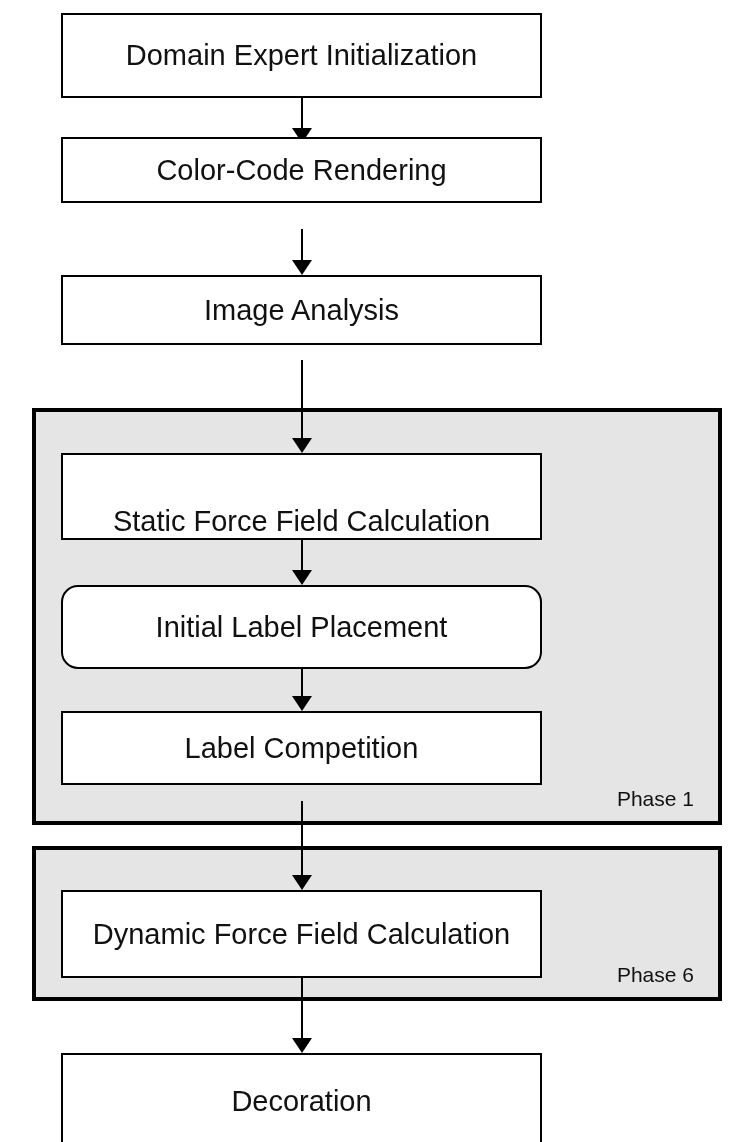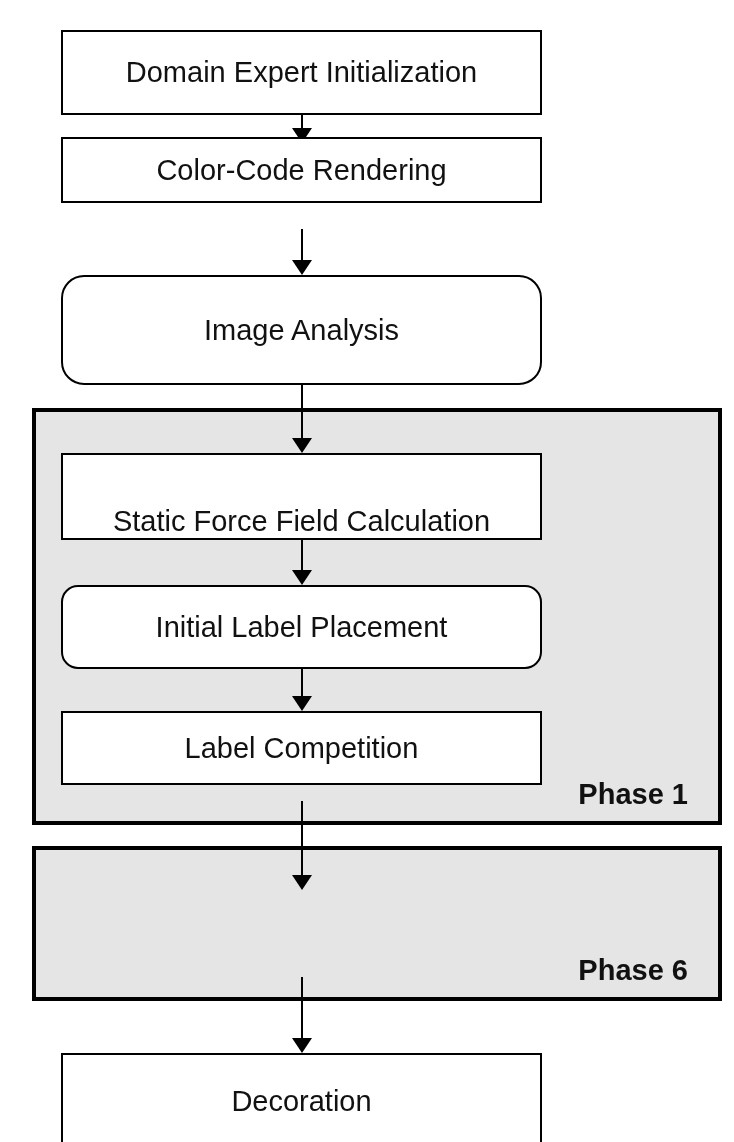--- a/index.html
+++ b/index.html
@@ -20,47 +20,47 @@
     left: 32px;
     width: 690px;
     background: var(--group_fill, #e5e5e5);
     border: 4px solid var(--border, #000000);
     box-sizing: border-box;
   }
   .group-phase1 { top: 408px; height: 417px; }
   .group-phase2 { top: 846px; height: 155px; }
   .phase-label {
     position: absolute;
-    right: 30px;
+    right: 24px;
     bottom: 10px;
-    font-size: 29px;
-    font-weight: bold;
+    font-size: 21px;
+    font-weight: normal;
     color: var(--text, #111111);
     white-space: nowrap;
   }
   .node {
     position: absolute;
     left: 61px;
     width: 481px;
     background: var(--box_fill, #ffffff);
     border: 2px solid var(--border, #000000);
     box-sizing: border-box;
     display: flex;
     align-items: center;
     justify-content: center;
     text-align: center;
   }
   .node span {
     font-size: 29px;
     color: var(--text, #111111);
     white-space: nowrap;
   }
-  .n0 { top: 30px;  height: 85px; }
+  .n0 { top: 13px;  height: 85px; }
   .n1 { top: 137px; height: 66px; }
-  .n2 { top: 275px; height: 110px; border-radius: 23px; }
+  .n2 { top: 275px; height: 70px; }
   .n3 { top: 453px; height: 87px; align-items: flex-end; }
   .n4 { top: 585px; height: 84px; border-radius: 17px; }
   .n5 { top: 711px; height: 74px; }
   .n6 { top: 890px; height: 88px; }
   .n7 { top: 1053px; height: 96px; }
   .flow-line {
     position: absolute;
     left: 300.5px;
     width: 2px;
     background: var(--border, #000000);
@@ -128,17 +128,20 @@
   </div>
   <div class="node n3">
     <span>Static Force Field Calculation</span>
   </div>
   <div class="node n4">
     <span>Initial Label Placement</span>
   </div>
   <div class="node n5">
     <span>Label Competition</span>
   </div>
+  <div class="node n6">
+    <span>Dynamic Force Field Calculation</span>
+  </div>
   <div class="node n7">
     <span>Decoration</span>
   </div>
 
 </div>
 
 </body></html>

